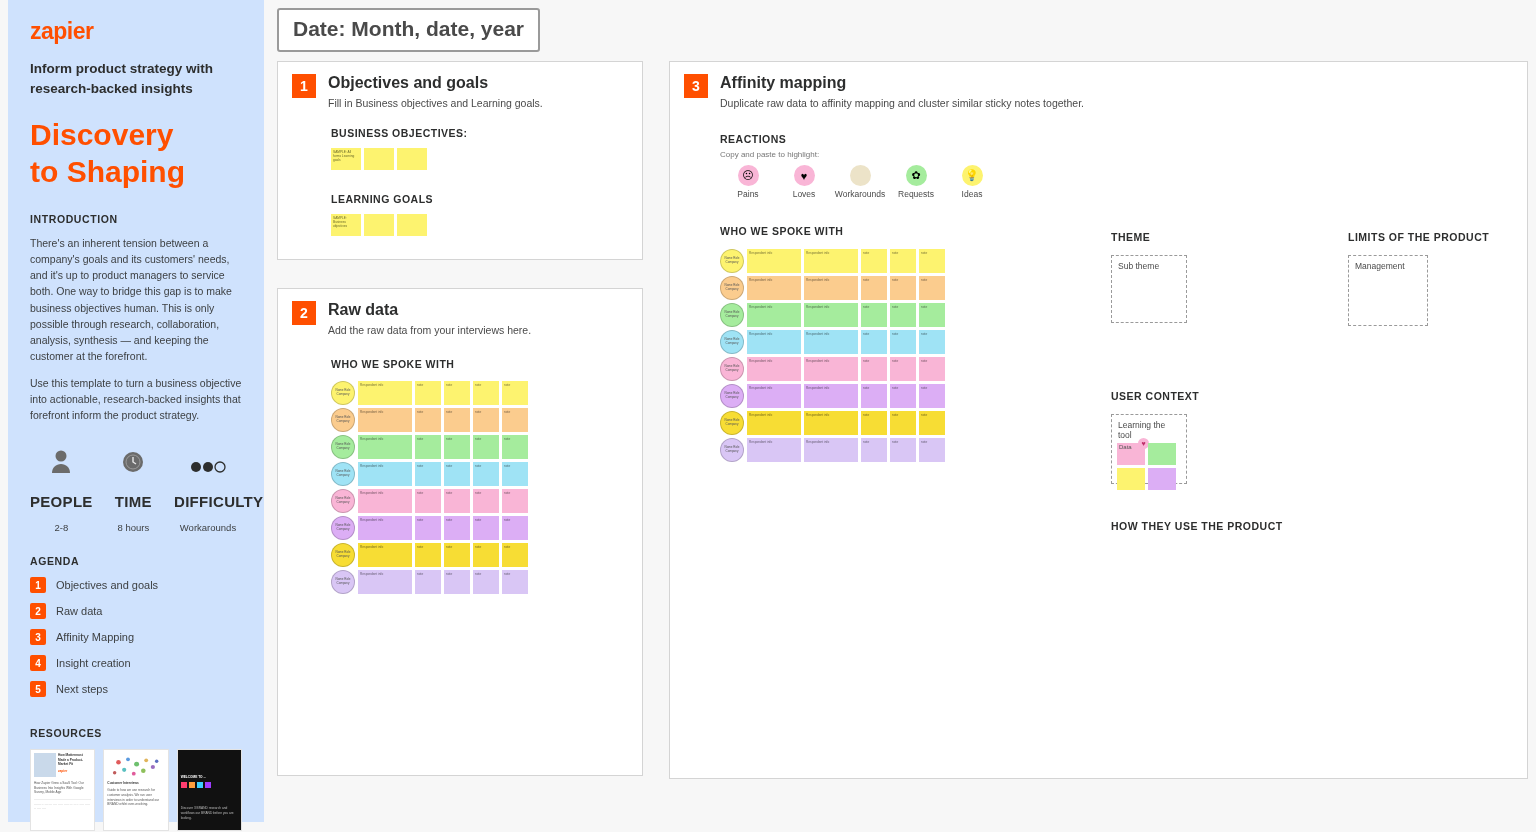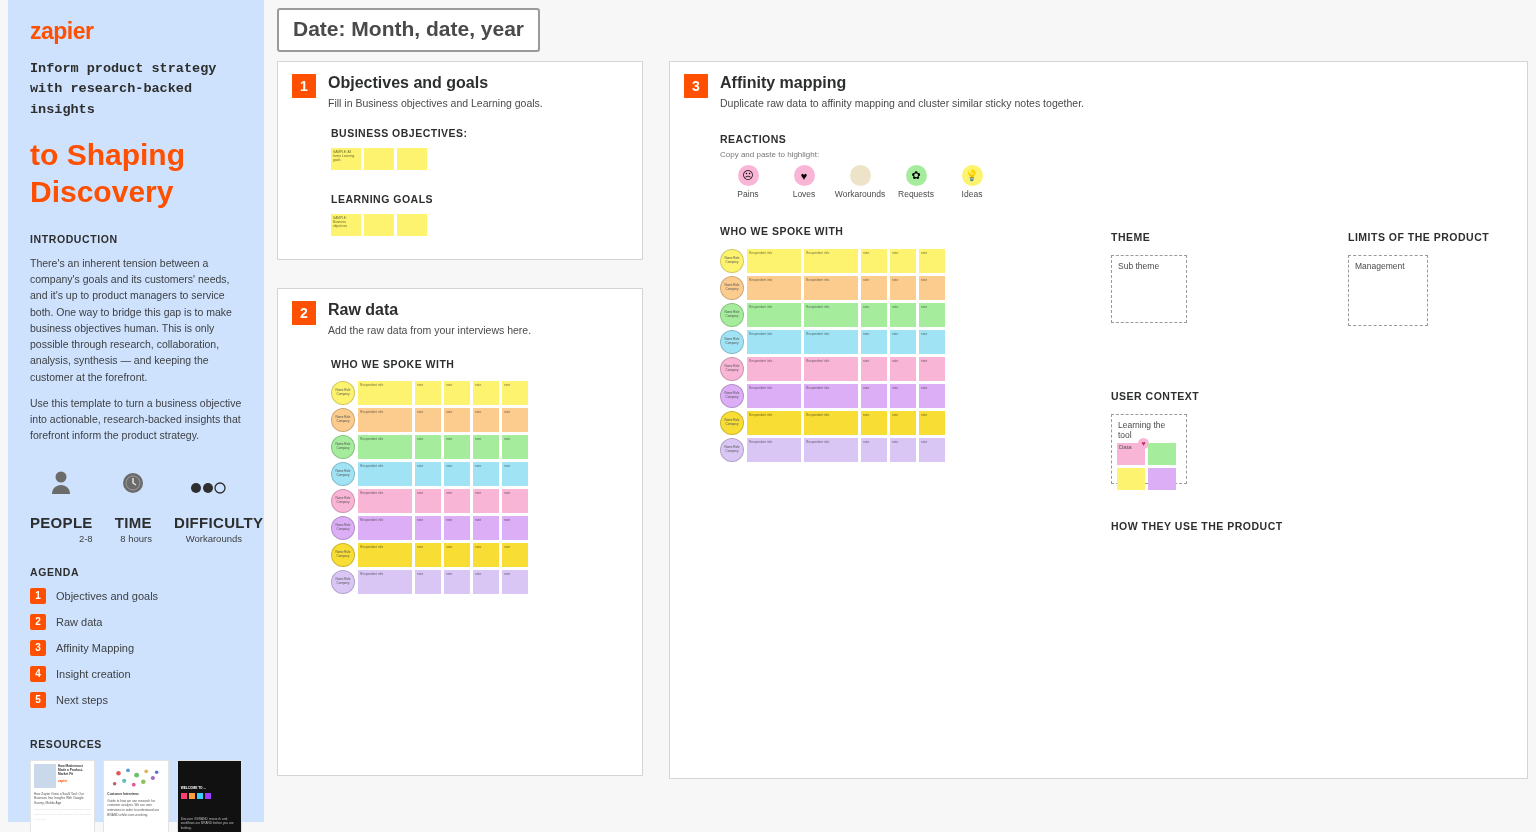--- a/index.html
+++ b/index.html
@@ -12,34 +12,34 @@
   }
   .board { position: relative; width: 1536px; height: 832px; }
 
   
   .sidebar {
     position: absolute; left: 8px; top: 0; width: 256px; height: 822px;
     background: #cfe2fd; padding: 18px 22px 0 22px;
   }
   .zapier-logo { font-size: 23px; font-weight: bold; color: #ff4f00; letter-spacing: -0.5px; }
   .tagline {
-    margin-top: 14px; font-size: 13.5px; font-weight: bold; color: #2d2e2e; line-height: 1.5; font-family: Liberation Mono, monospace;
+    margin-top: 14px; font-size: 13.5px; font-weight: bold; color: #2d2e2e; line-height: 1.5;
   }
   .big-title {
     margin-top: 16px; font-size: 30px; line-height: 1.25; font-weight: bold; color: #ff4f00;
   }
   .sec-label {
     margin-top: 22px; font-size: 10.5px; font-weight: bold; letter-spacing: 0.6px; color: #2d2e2e;
   }
   .intro-p { margin-top: 10px; font-size: 10.5px; line-height: 1.55; color: #3c3f41; }
   .meta-row { display: flex; margin-top: 24px; gap: 22px; }
   .meta-item { text-align: center; width: 68px; }
   .meta-icon { height: 26px; display: flex; align-items: flex-end; justify-content: center; }
   .meta-title { font-size: 15px; font-weight: bold; color: #2d2e2e; margin-top: 20px; letter-spacing: .3px;}
-  .meta-val { font-size: 9.5px; color: #3c3f41; margin-top: 2px; text-align: right; }
+  .meta-val { font-size: 9.5px; color: #3c3f41; margin-top: 12px; }
   .agenda-list { margin-top: 10px; }
   .agenda-item { display: flex; align-items: center; gap: 10px; margin-top: 10px; }
   .num-badge {
     width: 16px; height: 16px; background: #ff4f00; color: #fff; font-size: 10px; font-weight: bold;
     display: flex; align-items: center; justify-content: center; border-radius: 2px;
   }
   .agenda-text { font-size: 11px; color: #3c3f41; }
   .res-label { margin-top: 30px; }
   .res-row { display: flex; gap: 8px; margin-top: 10px; }
   .res-card {
@@ -99,22 +99,22 @@
 </style>
 </head>
 <body>
 
 <div class="board">
 
   <div class="sidebar">
     <div class="zapier-logo">zapier</div>
     <div class="tagline">Inform product strategy with research-backed insights</div>
     <div class="big-title">
+      <div>Discovery</div>
       <div>to Shaping</div>
-      <div>Discovery</div>
     </div>
     <div class="sec-label">INTRODUCTION</div>
     <div class="intro-p">There's an inherent tension between a company's goals and its customers' needs, and it's up to product managers to service both. One way to bridge this gap is to make business objectives human. This is only possible through research, collaboration, analysis, synthesis — and keeping the customer at the forefront.</div>
     <div class="intro-p">Use this template to turn a business objective into actionable, research-backed insights that forefront inform the product strategy.</div>
 
     <div class="meta-row">
       <div class="meta-item">
         <div class="meta-icon">
           <svg width="20" height="24" viewBox="0 0 20 24">
               <circle cx="10" cy="7" r="5.5" fill="#6b6b6b"></circle>

